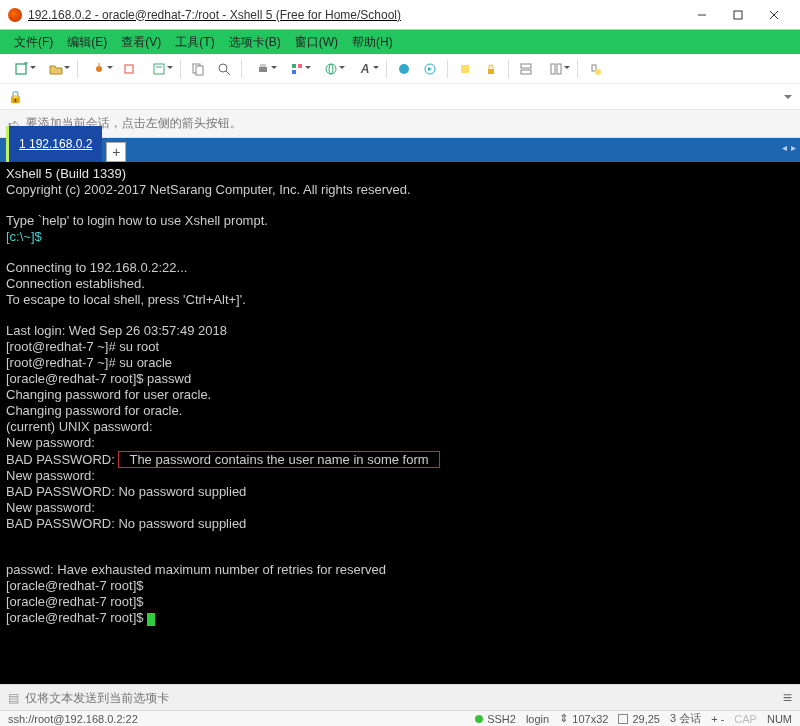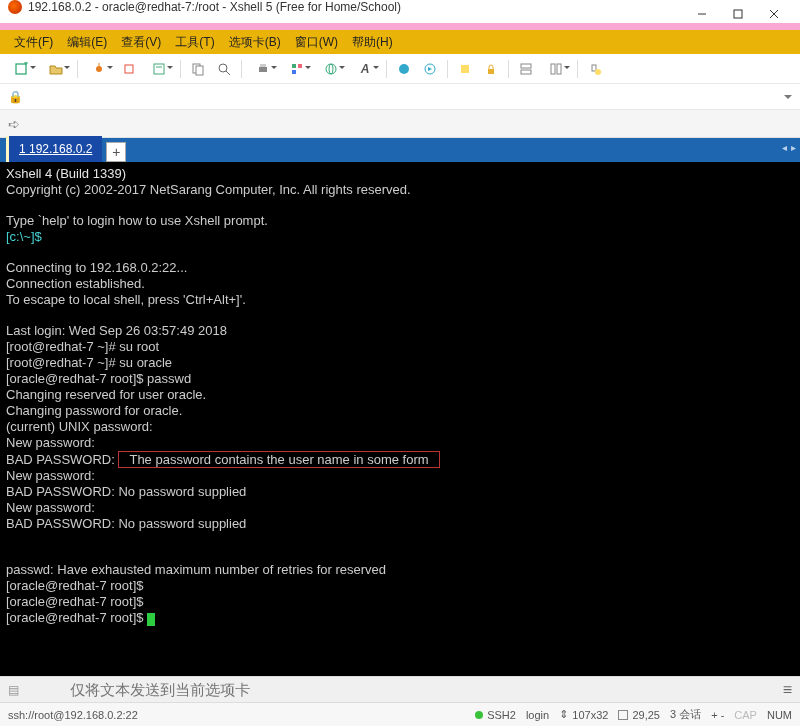--- a/index.html
+++ b/index.html
@@ -1,55 +1,55 @@
 <!DOCTYPE html>
 <html><head>
 <meta charset="utf-8">
 <style>
 * { margin: 0; padding: 0; box-sizing: border-box; font-family: "Microsoft YaHei", "Segoe UI", Tahoma, sans-serif; }
 body { background: #fff; width: 800px; height: 726px; overflow: hidden; display: flex; flex-direction: column; font-size: 12px; }
 
-.titlebar { height: 30px; display: flex; align-items: flex-start; padding: 0 8px; background: #fff; border-bottom: 7px solid #f9a8d4; }
+.titlebar { height: 30px; display: flex; align-items: center; padding: 0 8px; background: #fff; border-bottom: 1px solid #f9a8d4; text-decoration: underline; }
 .titlebar .app-icon { width: 14px; height: 14px; background: radial-gradient(circle at 40% 40%, #ff6a00, #c02a00); border-radius: 50%; margin-right: 6px; }
 .titlebar .title { flex: 1; color: #333; font-size: 12px; }
 .titlebar .wbtn { width: 36px; height: 28px; display: flex; align-items: center; justify-content: center; color: #444; }
 .titlebar .wbtn svg { width: 10px; height: 10px; }
 
-.menubar { height: 24px; display: flex; align-items: center; padding: 0 8px; gap: 2px; background: #eab308; }
+.menubar { height: 24px; display: flex; align-items: center; padding: 0 8px; gap: 2px; background: #22c55e; }
 .menubar .mitem { padding: 2px 6px; color: #222; font-size: 12px; }
 
 .toolbar { height: 30px; display: flex; align-items: center; padding: 0 6px; gap: 2px; background: #fff; border-bottom: 1px solid #e8e8e8; }
 .tbtn { width: 24px; height: 24px; display: flex; align-items: center; justify-content: center; position: relative; }
 .tbtn.wdd { width: 32px; }
 .tbtn .dd { position: absolute; right: 2px; top: 9px; border-left: 3px solid transparent; border-right: 3px solid transparent; border-top: 3px solid #555; }
 .tsep { width: 1px; height: 18px; background: #ddd; margin: 0 3px; }
 
 .addressbar { height: 26px; display: flex; align-items: center; padding: 0 8px; gap: 6px; background: #fff; border-bottom: 1px solid #e8e8e8; color: #888; font-size: 12px; }
 .addressbar .lock { color: #999; }
 .addressbar .ddcaret { margin-left: auto; border-left: 4px solid transparent; border-right: 4px solid transparent; border-top: 4px solid #777; }
 
 .hintbar { height: 28px; display: flex; align-items: center; padding: 0 8px; gap: 6px; background: #f5f5f5; border-bottom: 1px solid #e0e0e0; color: #777; font-size: 12px; }
 .hintbar .arrow { font-size: 14px; color: #888; }
 
 .tabbar { height: 24px; background: #1f66b0; display: flex; align-items: flex-end; padding-left: 6px; position: relative; }
-.tab { height: 26px; background: #1849a6; color: #fff; display: flex; align-items: center; padding: 0 10px; font-size: 12px; border-left: 3px solid #fef9c3; position: relative; }
+.tab { height: 36px; background: #1849a6; color: #fff; display: flex; align-items: center; padding: 0 10px; font-size: 12px; border-left: 3px solid #bef264; position: relative; }
 .tab .label { text-decoration: underline; }
 .newtab { width: 20px; height: 20px; background: #fff; color: #555; display: flex; align-items: center; justify-content: center; font-size: 14px; border: 1px solid #aaa; margin-left: 4px; }
 .tabnav { position: absolute; right: 4px; top: 4px; color: #b8d0ea; font-size: 10px; display: flex; gap: 4px; }
 
 .terminal { flex: 1; background: #000; color: #ccc; font-family: "Consolas", "Courier New", monospace; font-size: 13px; line-height: 15px; padding: 4px 6px; white-space: pre; overflow: hidden; }
 .terminal .white { color: #e6e6e6; }
 .terminal .cyanp { color: #46d1d1; }
 .terminal .redb { display: inline-block; border: 1px solid #b33; padding: 0 10px; }
 .terminal .cursor { display: inline-block; width: 8px; height: 13px; background: #2ecc40; vertical-align: bottom; }
 
 .sendbar { height: 26px; display: flex; align-items: center; padding: 0 8px; background: #f0f0f0; border-top: 1px solid #ddd; color: #999; font-size: 12px; }
 .sendbar .menu-icon { margin-left: auto; color: #666; font-size: 16px; }
 
-.statusbar { height: 24px; display: flex; align-items: center; padding: 0 8px; background: #f7f7f7; border-top: 1px solid #ddd; color: #555; font-size: 11px; gap: 10px; }
+.statusbar { height: 16px; display: flex; align-items: center; padding: 0 8px; background: #f7f7f7; border-top: 1px solid #ddd; color: #555; font-size: 11px; gap: 10px; }
 .statusbar .sp { display: flex; align-items: center; gap: 4px; }
 .statusbar .fill { flex: 1; }
 .statusbar .dot-green { width: 8px; height: 8px; background: #3ac23a; border-radius: 50%; }
 .statusbar .box-icon { width: 10px; height: 10px; border: 1px solid #888; }
 </style>
 </head>
 <body>
 
 <div class="titlebar">
   <span class="app-icon"></span>
@@ -204,67 +204,68 @@
     </div>
 </div>
 
 <div class="addressbar">
   <span class="lock">🔒</span>
   <span class="ddcaret"></span>
 </div>
 
 <div class="hintbar">
   <span class="arrow">➪</span>
+  <span>要添加当前会话，点击左侧的箭头按钮。</span>
 </div>
 
 <div class="tabbar">
   <div class="tab">
     <span class="label">1 192.168.0.2</span>
   </div>
   <div class="newtab">+</div>
   <div class="tabnav">
     <span>◂</span>
     <span>▸</span>
   </div>
 </div>
 
-<div class="terminal"><span class="white">Xshell 4 (Build 1339)</span>
+<div class="terminal"><span class="white">Xshell 5 (Build 1339)</span>
 <span>Copyright (c) 2002-2017 NetSarang Computer, Inc. All rights reserved.</span>
 
 <span>Type `help' to login how to use Xshell prompt.</span>
 <span class="cyanp">[c:\~]$</span>
 
 <span>Connecting to 192.168.0.2:22...</span>
 <span>Connection established.</span>
 <span>To escape to local shell, press 'Ctrl+Alt+]'.</span>
 
 <span>Last login: Wed Sep 26 03:57:49 2018</span>
 <span>[root@redhat-7 ~]# su root</span>
 <span>[root@redhat-7 ~]# su oracle</span>
 <span>[oracle@redhat-7 root]$ passwd</span>
-<span>Changing reserved for user oracle.</span>
+<span>Changing password for user oracle.</span>
 <span>Changing password for oracle.</span>
 <span>(current) UNIX password:</span>
 <span>New password:</span>
 <span>BAD PASSWORD: </span><span class="redb">The password contains the user name in some form</span>
 <span>New password:</span>
 <span>BAD PASSWORD: No password supplied</span>
 <span>New password:</span>
 <span>BAD PASSWORD: No password supplied</span>
 
 
 <span>passwd: Have exhausted maximum number of retries for reserved</span>
 <span>[oracle@redhat-7 root]$</span>
 <span>[oracle@redhat-7 root]$</span>
 <span>[oracle@redhat-7 root]$ </span><span class="cursor"></span>
 </div>
 
 <div class="sendbar">
   <span style="margin-right:6px;">▤</span>
-  <input type="text" style="flex: 1 1 0%; border: none; background: transparent; color: rgb(153, 153, 153); font-size: 15px; outline: none; margin-left: 45px;" placeholder="仅将文本发送到当前选项卡">
+  <input type="text" style="flex: 1 1 0%; border: none; background: transparent; color: rgb(153, 153, 153); font-size: 12px; outline: none;" placeholder="仅将文本发送到当前选项卡">
   <span class="menu-icon">≡</span>
 </div>
 
 <div class="statusbar">
   <span>ssh://root@192.168.0.2:22</span>
   <span class="fill"></span>
   <span class="sp">
       <span class="dot-green"></span>
       <span>SSH2</span>
     </span>

